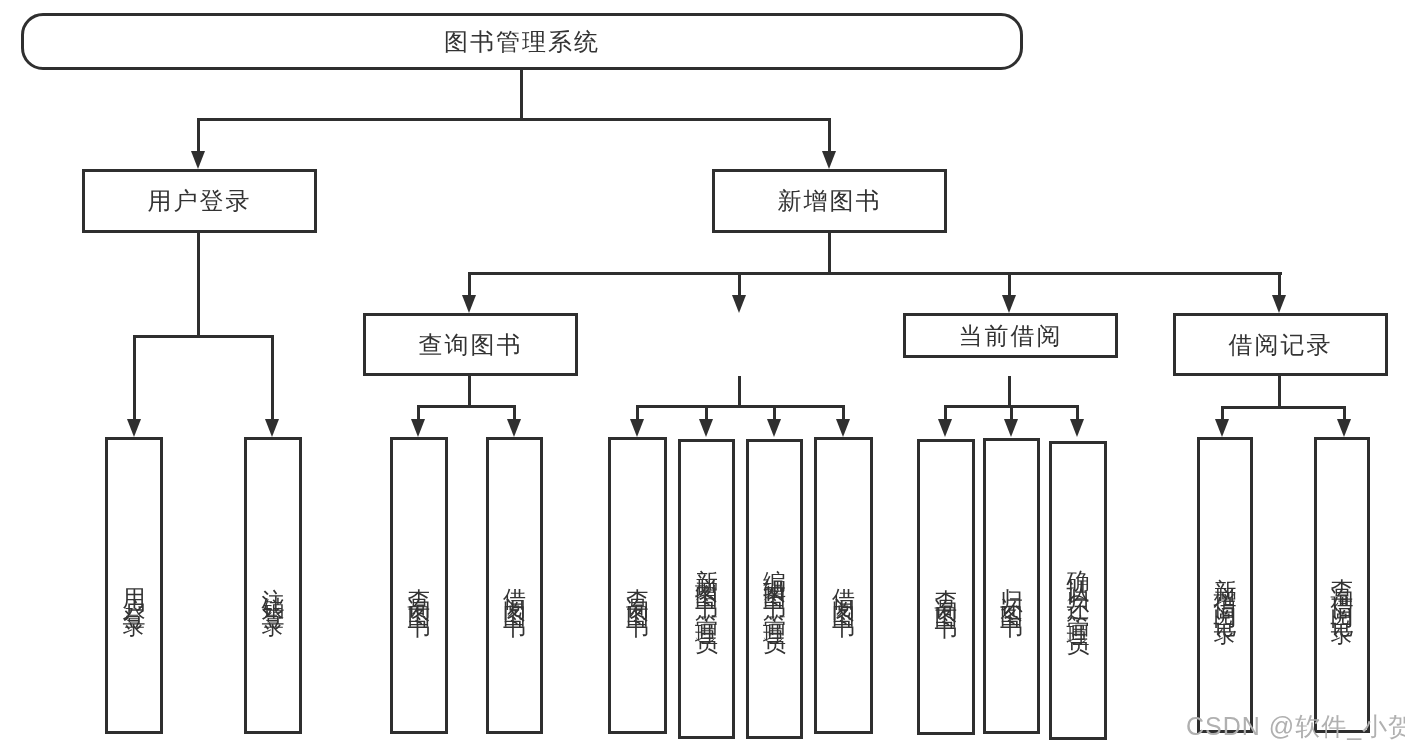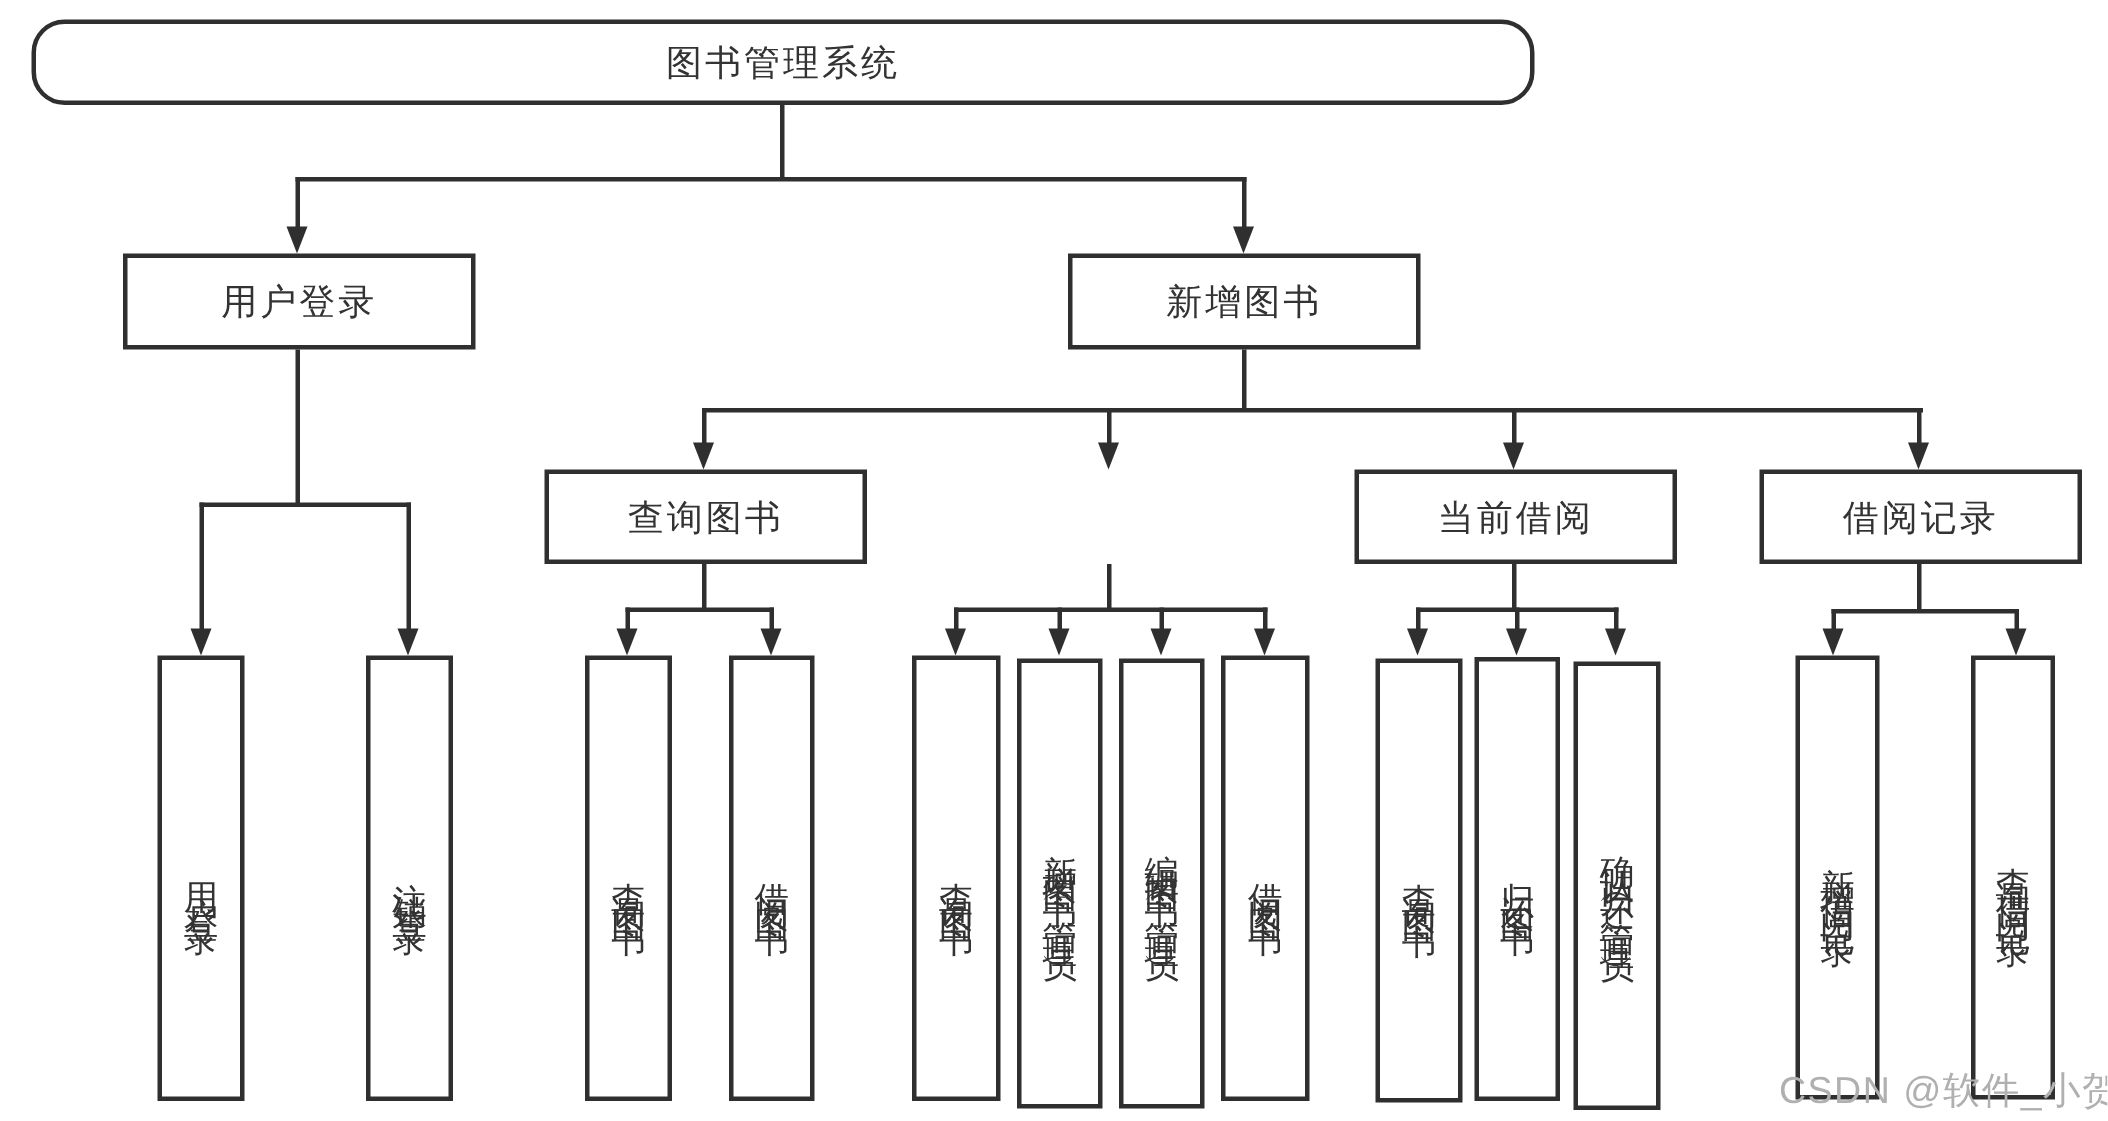--- a/index.html
+++ b/index.html
@@ -56,21 +56,21 @@
 
   <div class="node hnode" style="left:21px;top:13px;width:1002px;height:57px;border-radius:22px;">图书管理系统</div>
 
   <div class="node hnode" style="left:82px;top:169px;width:235px;height:64px;">用户登录</div>
 
   <div class="node hnode" style="left:712px;top:169px;width:235px;height:64px;">新增图书</div>
 
   <div class="node hnode" style="left:363px;top:313px;width:215px;height:63px;">查询图书</div>
 
 
-  <div class="node hnode" style="left:903px;top:313px;width:215px;height:63px;">当前借阅</div>
+  <div class="node hnode" style="left:903px;top:313px;width:215px;height:45px;">当前借阅</div>
 
   <div class="node hnode" style="left:1173px;top:313px;width:215px;height:63px;">借阅记录</div>
 
   <div class="node vnode" style="left:105px;top:437px;width:58px;height:297px;">用户登录</div>
   <div class="node vnode" style="left:244px;top:437px;width:58px;height:297px;">注销登录</div>
 
   <div class="node vnode" style="left:390px;top:437px;width:58px;height:297px;">查询图书</div>
   <div class="node vnode" style="left:486px;top:437px;width:57px;height:297px;">借阅图书</div>
 
   <div class="node vnode" style="left:608px;top:437px;width:59px;height:297px;">查询图书</div>

